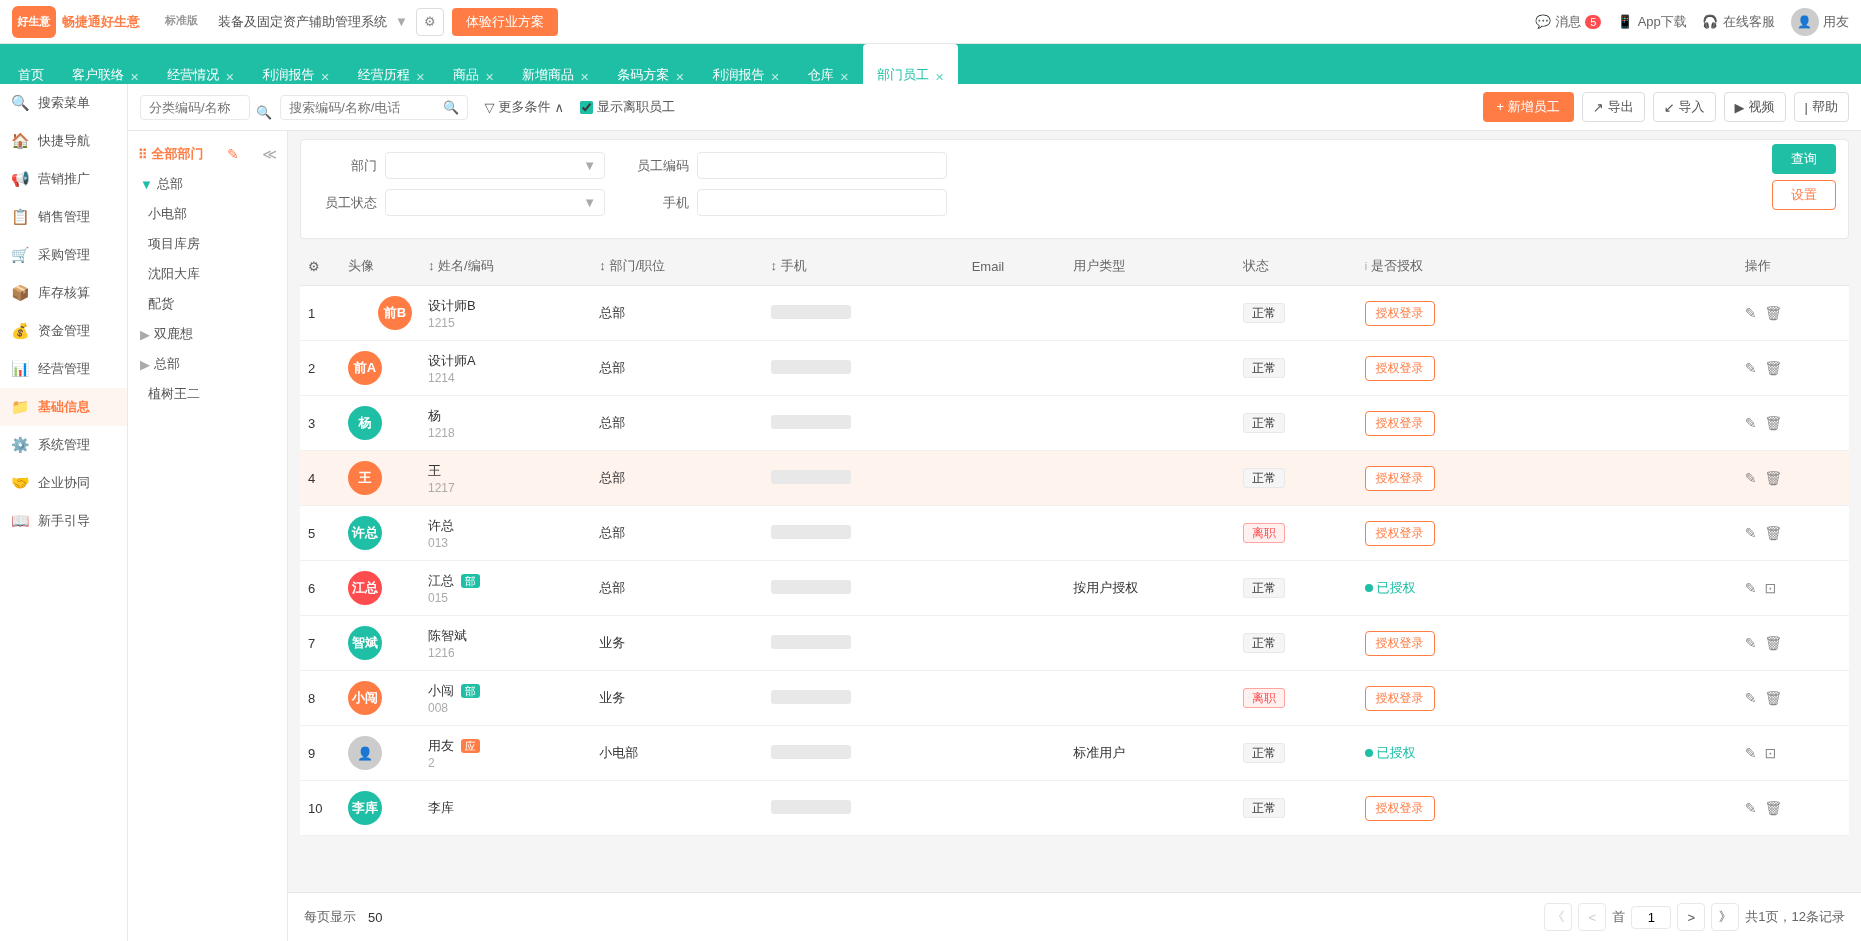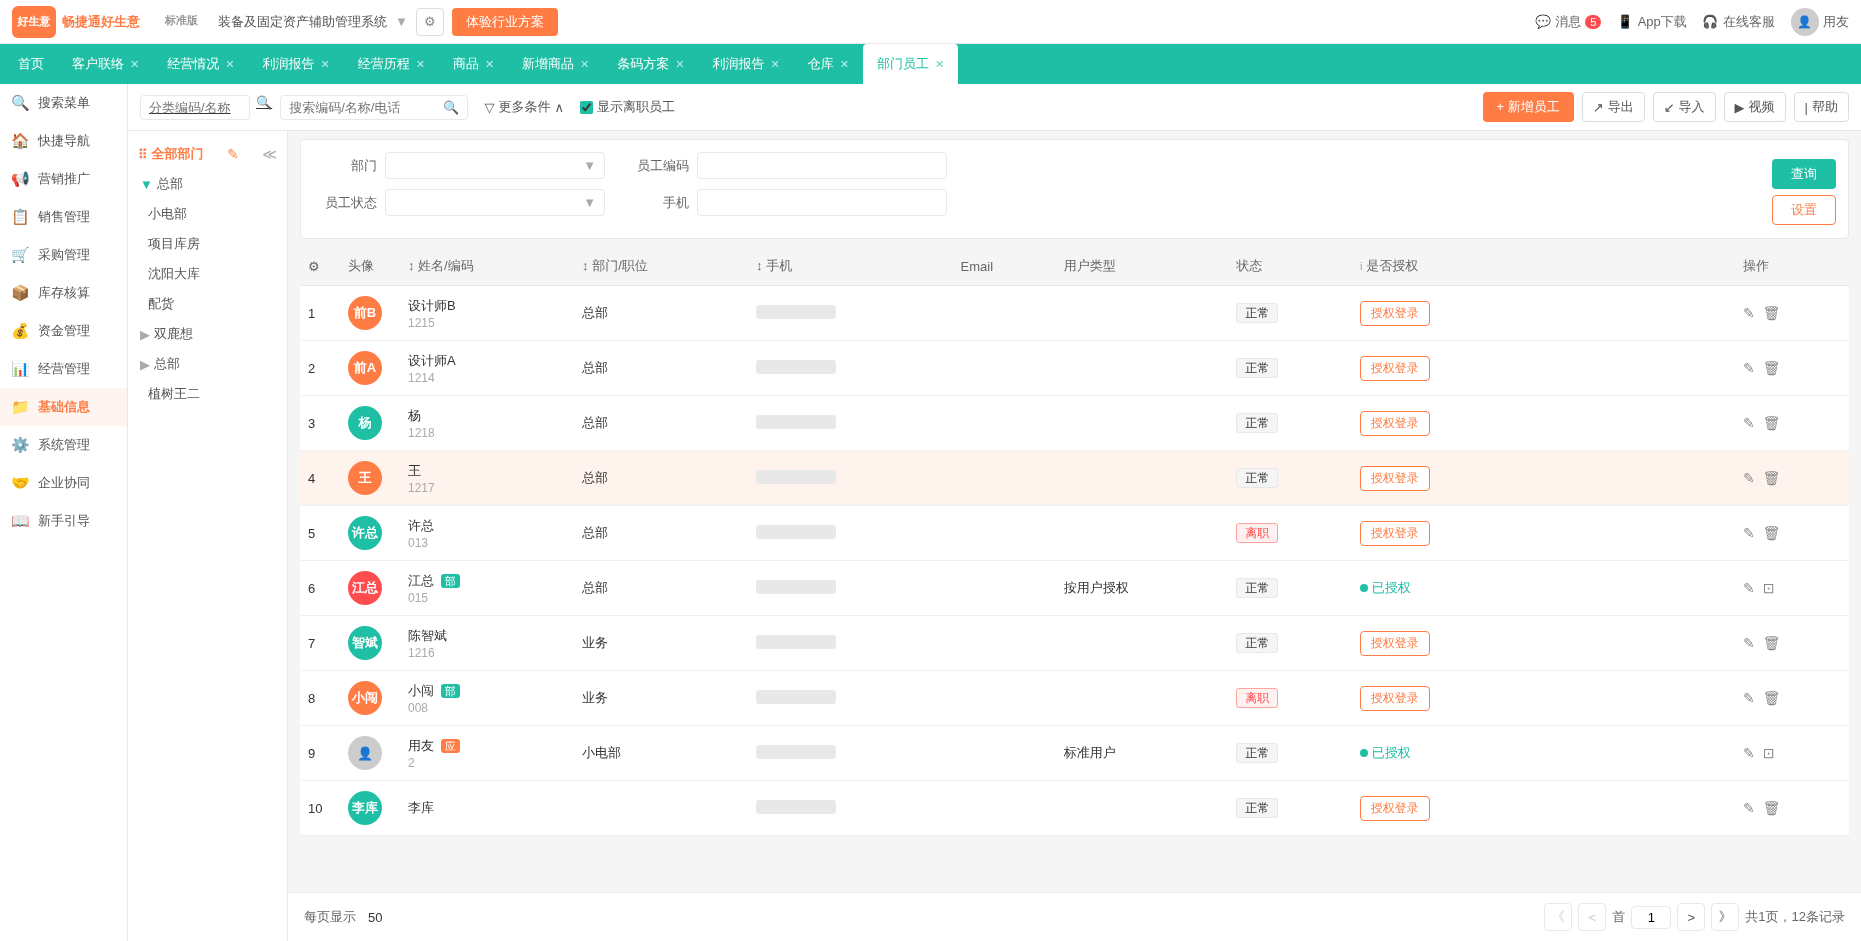--- a/index.html
+++ b/index.html
@@ -14,21 +14,21 @@
     .logo-main { color: #ff7d45; font-size: 13px; font-weight: bold; }
     .gear-btn { width: 28px; height: 28px; border: 1px solid #ddd; border-radius: 4px; display: flex; align-items: center; justify-content: center; cursor: pointer; color: #888; }
     .trial-btn { background: #ff7d45; color: #fff; border: none; border-radius: 4px; padding: 5px 14px; cursor: pointer; font-size: 13px; }
     .top-bar-right { display: flex; align-items: center; gap: 16px; color: #666; font-size: 13px; }
     .top-right-item { display: flex; align-items: center; gap: 4px; cursor: pointer; }
     .badge { background: #ff4d4f; color: #fff; border-radius: 8px; padding: 1px 5px; font-size: 11px; }
     .avatar { width: 28px; height: 28px; background: #ccc; border-radius: 50%; display: flex; align-items: center; justify-content: center; color: #fff; font-size: 12px; }
 
     
     .nav-tabs { background: #1ebfa5; display: flex; align-items: center; height: 40px; padding: 0 4px; overflow: hidden; }
-    .nav-tab { color: #fff; padding: 0 14px; height: 40px; display: flex; align-items: center; gap: 4px; cursor: pointer; font-size: 13px; white-space: nowrap; }
+    .nav-tab { color: #fff; padding: 0 14px; height: 40px; display: flex; align-items: flex-end; gap: 4px; cursor: pointer; font-size: 13px; white-space: nowrap; }
     .nav-tab.active { background: #fff; color: #1ebfa5; border-radius: 4px 4px 0 0; }
     .nav-tab .close { font-size: 11px; opacity: 0.7; margin-left: 2px; }
 
     
     .main-layout { display: flex; height: calc(100vh - 84px); }
 
     
     .sidebar { width: 128px; background: #fff; border-right: 1px solid #e8e8e8; overflow-y: auto; flex-shrink: 0; }
     .sidebar-item { padding: 10px 12px; display: flex; align-items: center; gap: 8px; cursor: pointer; color: #555; font-size: 13px; }
     .sidebar-item.active { background: #fff5f0; color: #ff7d45; font-weight: bold; }
@@ -49,21 +49,21 @@
     .content-body { flex: 1; overflow-y: auto; padding: 0; }
 
     
     .filter-panel { background: #fff; border: 1px solid #e8e8e8; margin: 8px 12px; border-radius: 4px; padding: 12px 16px; position: relative; }
     .filter-row { display: flex; align-items: center; gap: 24px; margin-bottom: 10px; }
     .filter-row:last-child { margin-bottom: 0; }
     .filter-field { display: flex; align-items: center; gap: 8px; }
     .filter-label { color: #666; font-size: 13px; width: 60px; text-align: right; }
     .filter-input { border: 1px solid #e8e8e8; border-radius: 4px; padding: 5px 8px; font-size: 13px; outline: none; width: 200px; }
     .filter-select { border: 1px solid #e8e8e8; border-radius: 4px; padding: 5px 8px; font-size: 13px; outline: none; width: 220px; background: #fff; display: flex; align-items: center; justify-content: space-between; cursor: pointer; }
-    .filter-actions { position: absolute; right: 12px; top: 19px; display: flex; flex-direction: column; gap: 6px; }
+    .filter-actions { position: absolute; right: 12px; top: 4px; display: flex; flex-direction: column; gap: 6px; }
     .btn-search { background: #1ebfa5; color: #fff; border: none; border-radius: 4px; padding: 6px 18px; cursor: pointer; font-size: 13px; }
     .btn-set { background: #fff; color: #ff7d45; border: 1px solid #ff7d45; border-radius: 4px; padding: 5px 18px; cursor: pointer; font-size: 13px; }
 
     
     .table-wrap { padding: 0 12px; }
     table { width: 100%; border-collapse: collapse; background: #fff; }
     thead tr { background: #f5f5f5; }
     th { padding: 10px 8px; text-align: left; font-weight: 500; color: #666; font-size: 13px; border-bottom: 1px solid #e8e8e8; white-space: nowrap; }
     td { padding: 10px 8px; border-bottom: 1px solid #f0f0f0; font-size: 13px; color: #333; vertical-align: middle; }
     tr.highlighted { background: #fff3ed; }
@@ -232,21 +232,21 @@
     <div class="sidebar-item">
       <span class="sidebar-icon">📖</span>
       <span>新手引导</span>
     </div>
   </div>
 
   <div class="content">
 
     <div class="toolbar">
 
-      <div style="display:flex;align-items:flex-start;gap:6px;text-decoration:underline;">
+      <div style="display:flex;align-items:flex-end;gap:6px;">
         <input type="text" placeholder="分类编码/名称" style="border: 1px solid rgb(232, 232, 232); border-radius: 4px; padding: 4px 8px; font-size: 13px; outline: none; width: 110px;">
         <span style="color:#aaa;cursor:pointer;">🔍</span>
       </div>
 
       <div class="toolbar-search">
         <input type="text" style="border: none; outline: none; font-size: 13px; width: 150px; color: #0f766e;" placeholder="搜索编码/名称/电话">
         <span style="color:#aaa;cursor:pointer;">🔍</span>
       </div>
       <div class="filter-btn">
         <span>▽</span>
@@ -360,21 +360,21 @@
                   <th><span style="color:#aaa;font-size:11px;">ℹ</span> 是否授权</th>
                   <th style="width:200px;"></th>
                   <th>操作</th>
                 </tr>
               </thead>
               <tbody>
 
                 <tr>
                   <td>1</td>
                   <td>
-                    <div class="avatar-cell" style="background:#ff7d45;">前B</div>
+                    <div class="avatar-cell" style="background:#ff7d45;margin-left:30px;">前B</div>
                   </td>
                   <td>设计师B<br><span style="color:#aaa;font-size:12px;">1215</span></td>
                   <td>总部</td>
                   <td><span class="blurred"></span></td>
                   <td></td>
                   <td></td>
                   <td><span class="status-normal">正常</span></td>
                   <td><button class="btn-auth">授权登录</button></td>
                   <td></td>
                   <td>

